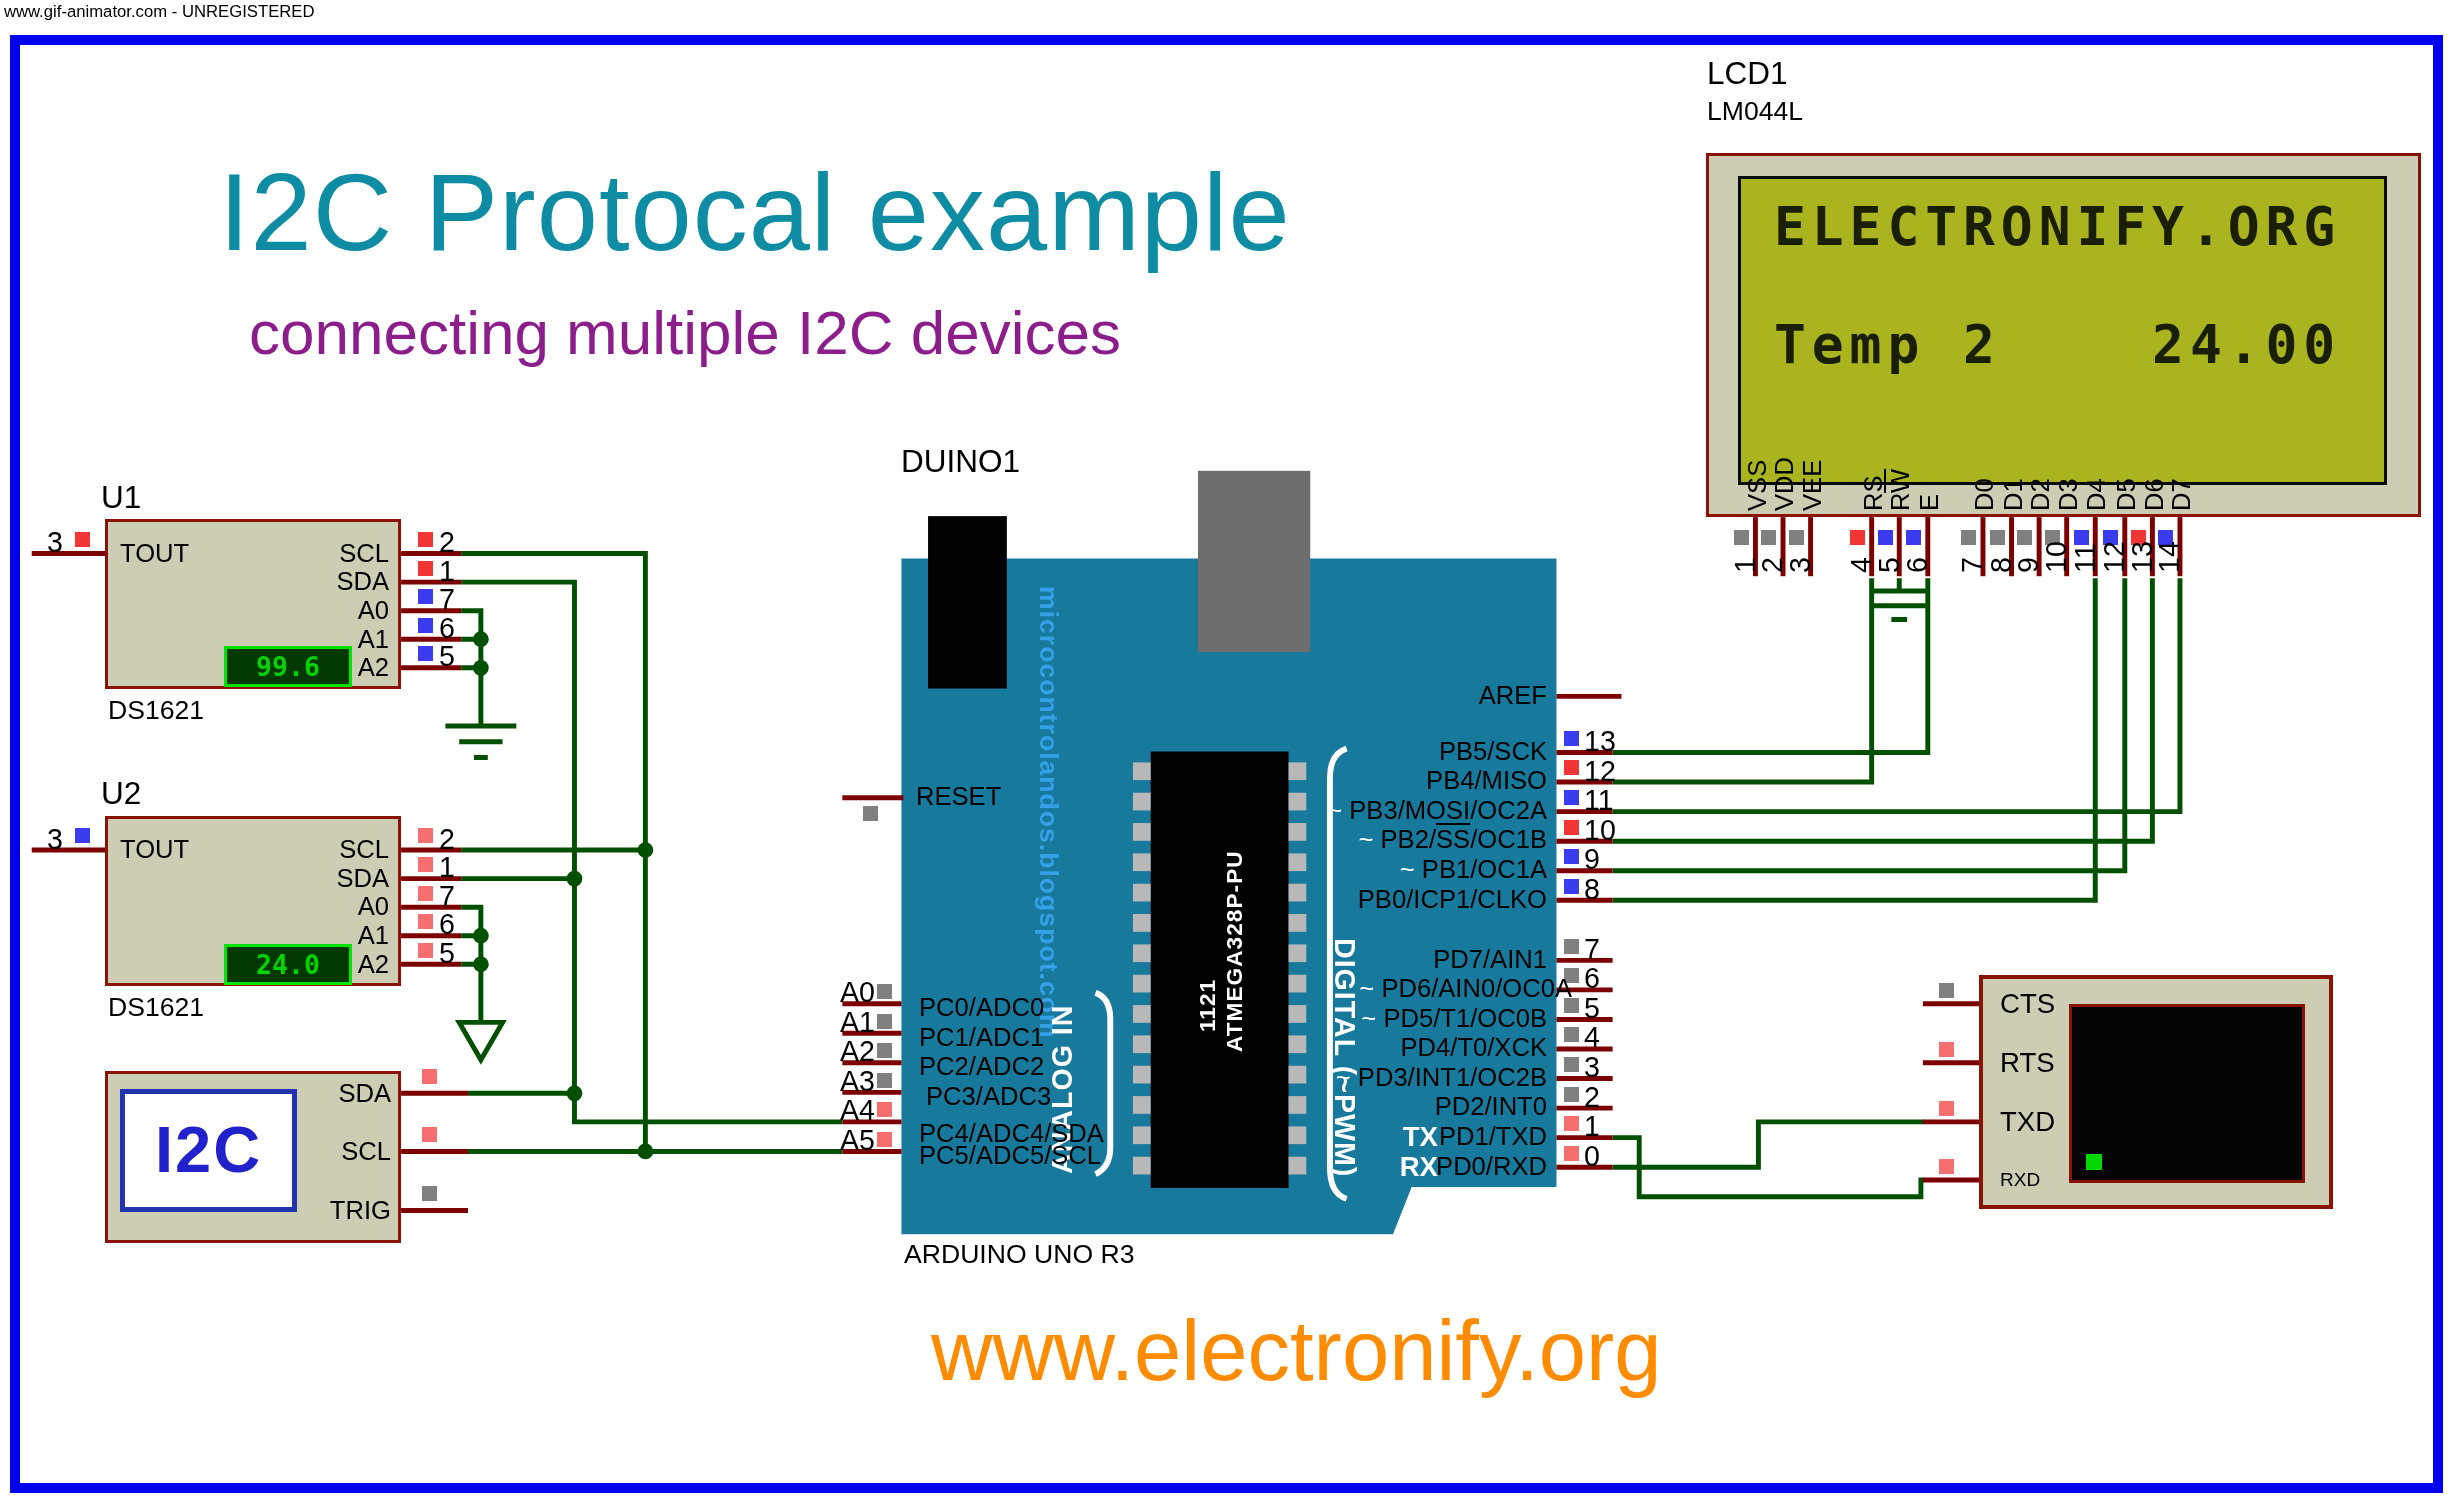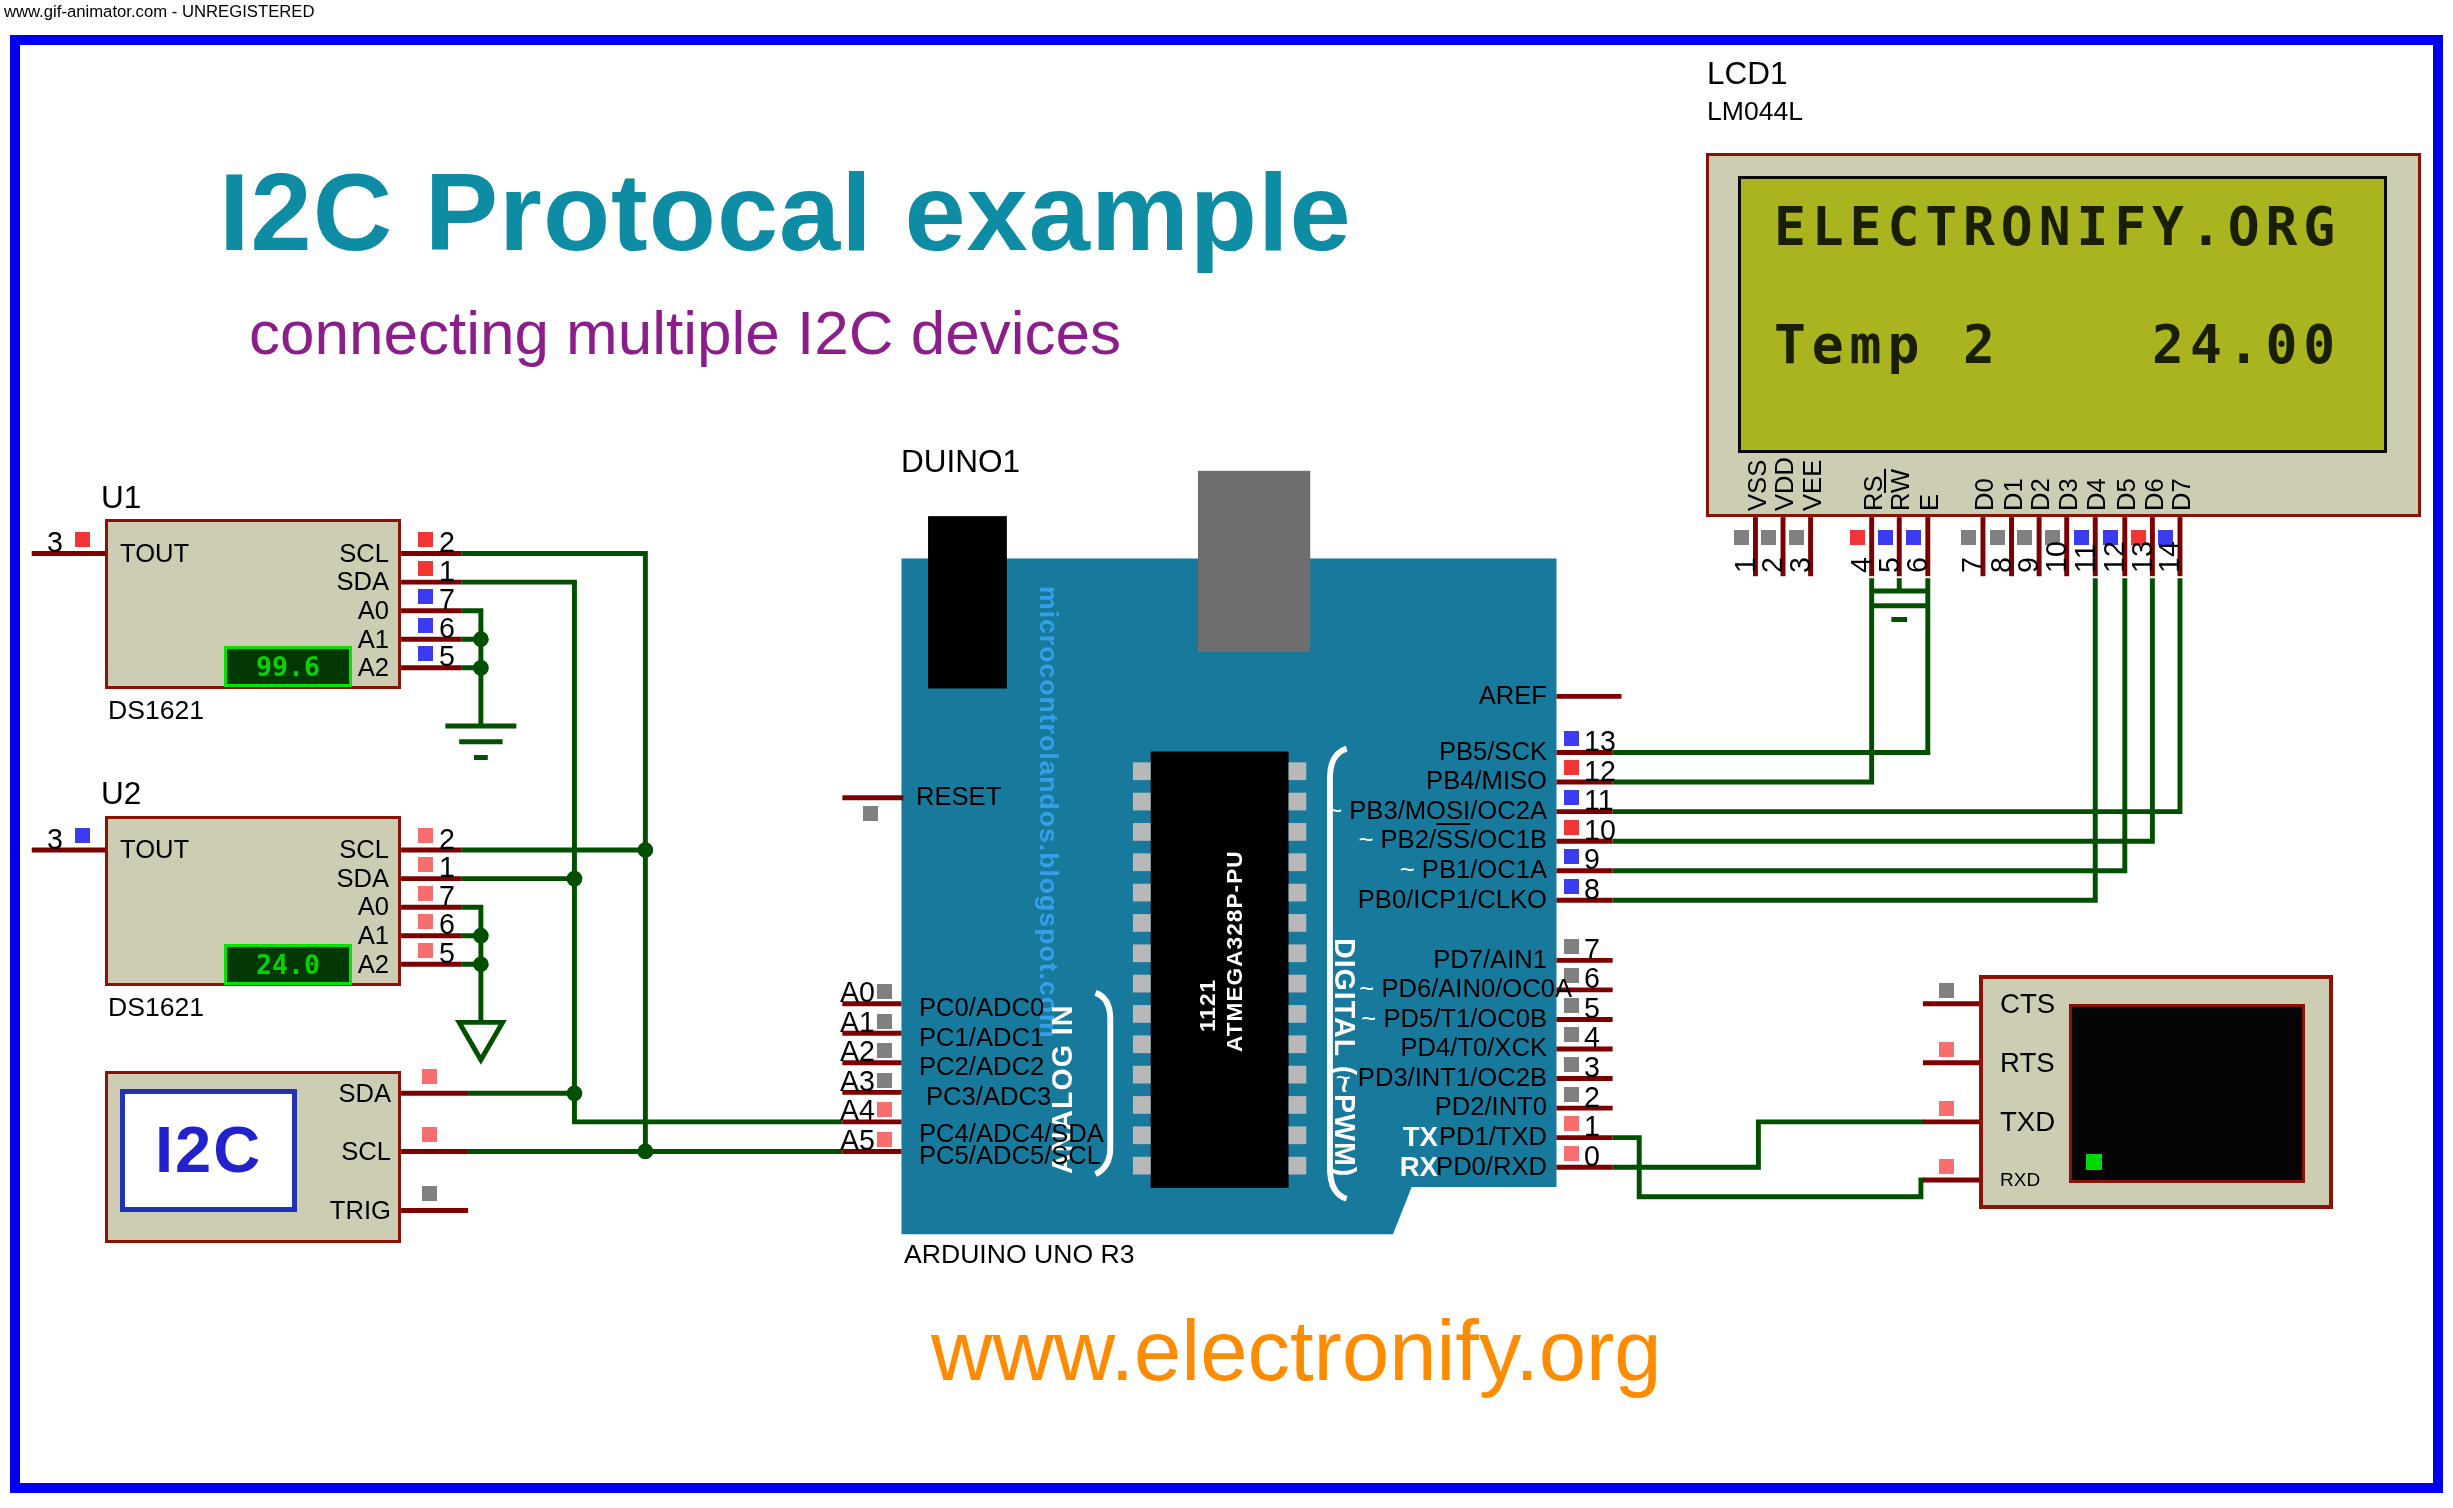--- a/index.html
+++ b/index.html
@@ -15,36 +15,36 @@
          border:10.8px solid #0000ee;box-sizing:border-box;}
   .abs{position:absolute;}
   #svg{position:absolute;left:0;top:0;}
   .w{stroke:var(--wire);stroke-width:5;fill:none;}
   .s{stroke:var(--stub);stroke-width:5;fill:none;}
   .brace{stroke:#fff;stroke-width:6;fill:none;}
   .sq{position:absolute;width:14.8px;height:14.8px;}
   .st-gray{background:var(--st-gray);} .st-blue{background:var(--st-blue);}
   .st-red{background:var(--st-red);} .st-salmon{background:var(--st-salmon);}
   .watermark{left:3.9px;top:2px;font-size:16.7px;color:#000;}
-  .title{font-weight:bold;font-size:110px;color:var(--title);letter-spacing:1px;}
+  .title{font-weight:normal;font-size:110px;color:var(--title);letter-spacing:1px;}
   .subtitle{font-size:62px;color:var(--subtitle);}
   .footerurl{font-size:85px;color:var(--url);}
   .compbody{position:absolute;background:var(--body);border:3.9px solid var(--cborder);box-sizing:border-box;}
   .reflabel{font-size:31.5px;color:#000;}
   .partlabel{font-size:26.6px;color:#000;}
   .plabel{position:absolute;font-size:25.6px;line-height:29.6px;white-space:nowrap;color:#000;}
   .pnum{position:absolute;font-size:28.6px;line-height:29.6px;color:#000;white-space:nowrap;}
   .rt{text-align:right;}
   .vup{position:absolute;transform-origin:0 0;transform:rotate(-90deg);white-space:nowrap;}
   .vdn{position:absolute;transform-origin:0 0;transform:rotate(90deg);white-space:nowrap;}
   .ov{text-decoration:overline;}
   .wt{color:#fff;}
   .led{position:absolute;width:122px;height:35px;background:#023802;border:3px solid #00e400;
        box-sizing:content-box;color:#00d400;font:bold 26.6px/35px "DejaVu Sans Mono",monospace;text-align:center;}
-  .lcdscreen{position:absolute;left:1738px;top:176px;width:649px;height:277px;background:var(--screen);
+  .lcdscreen{position:absolute;left:1738px;top:176px;width:649px;height:309px;background:var(--screen);
              border:3.9px solid #0a0a0a;box-sizing:border-box;}
   .lcdline{position:absolute;left:33px;white-space:pre;color:#1a1f04;
            font:bold 53px/59px "DejaVu Sans Mono",monospace;letter-spacing:5.9px;}
   .groupw{font-weight:bold;font-size:28.6px;color:#fff;letter-spacing:1px;}
   .blogtxt{font-weight:bold;font-size:26.6px;color:var(--blog);letter-spacing:1px;}
   .chiptxt{font-weight:bold;font-size:22.7px;color:#fff;letter-spacing:1px;}
   .i2cbox{position:absolute;left:120px;top:1089px;width:177px;height:123px;background:#fff;
           border:5.9px solid #2233b0;box-sizing:border-box;text-align:center;}
   .i2ctxt{font-weight:bold;font-size:65px;line-height:111px;color:#2222cc;letter-spacing:2px;}
   .termscreen{position:absolute;left:2069px;top:1004px;width:236px;height:179px;background:#050505;

